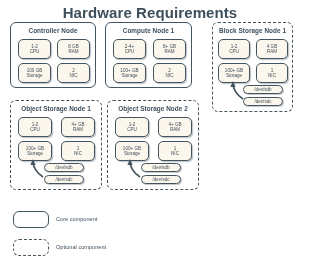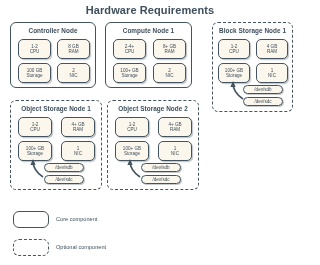--- a/index.html
+++ b/index.html
@@ -16,21 +16,21 @@
     overflow: hidden;
   }
 
   
   .diagram-title {
     position: absolute;
     left: 0;
     top: 4px;
     width: 300px;
     text-align: center;
-    font-size: 11px;
+    font-size: 15px;
     font-weight: bold;
     color: #3e4f5c;
     letter-spacing: 0.1px;
   }
 
   
   .node {
     position: absolute;
     box-sizing: border-box;
     border: 1.1px solid #44545f;

